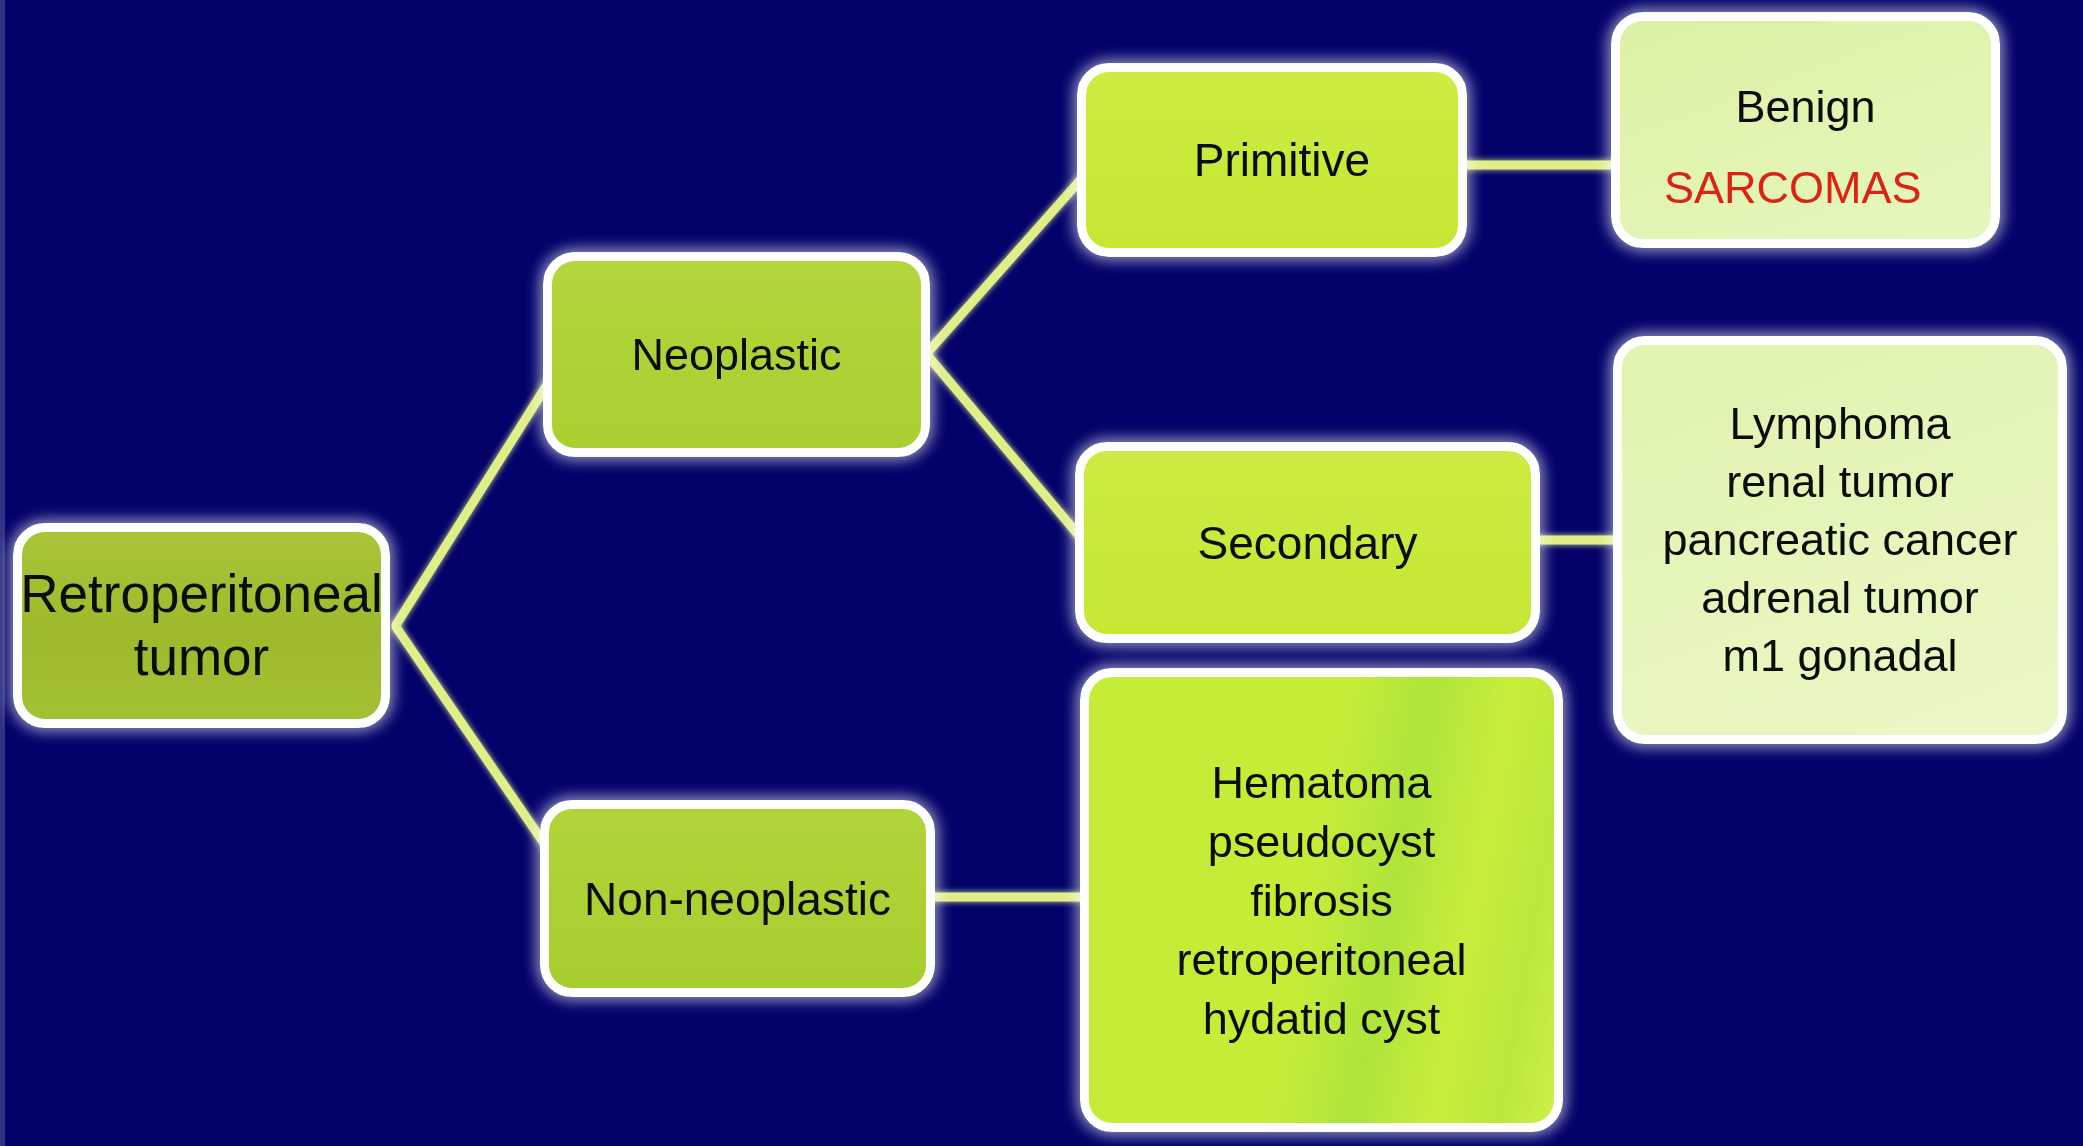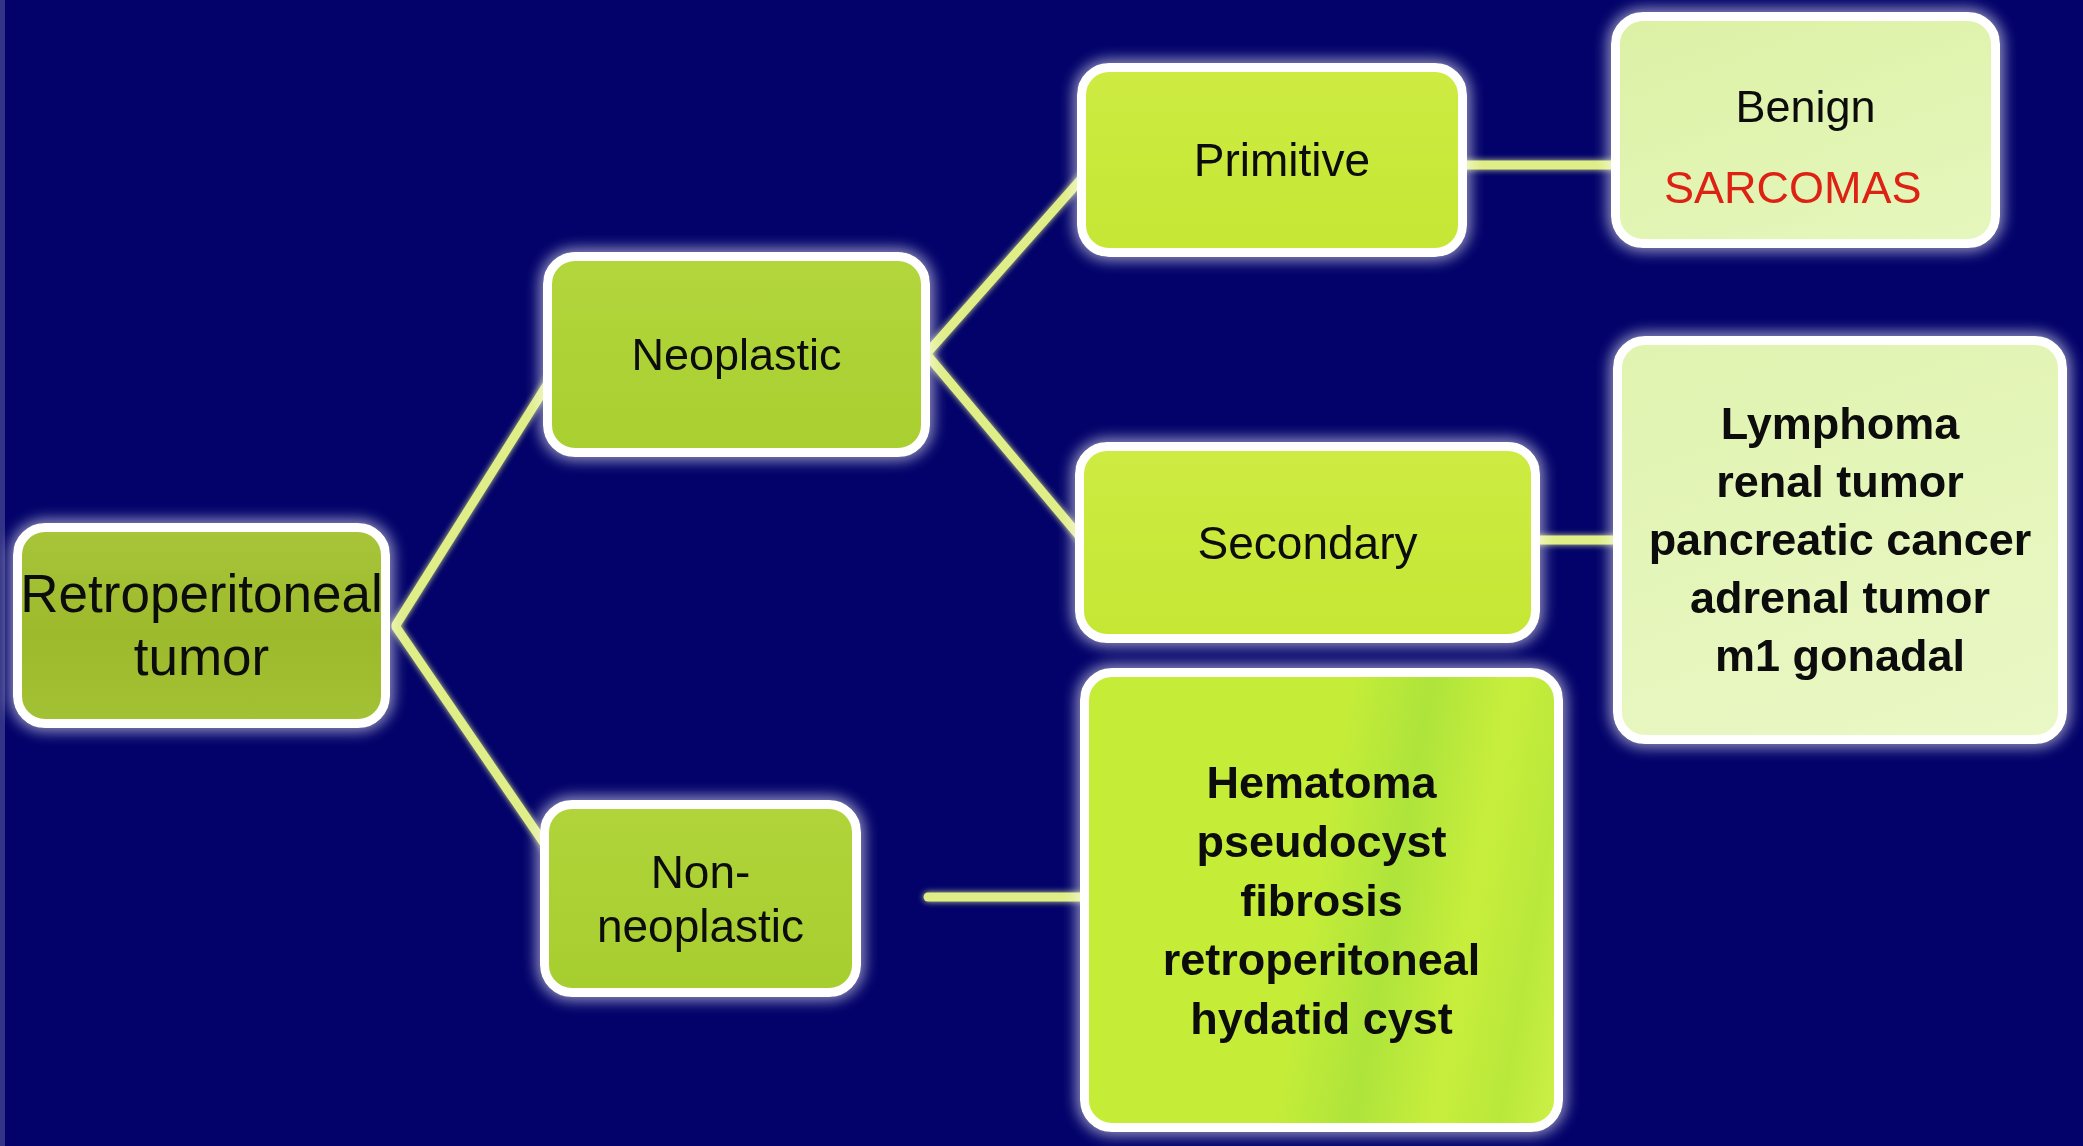--- a/index.html
+++ b/index.html
@@ -29,21 +29,21 @@
     left:13px;top:523px;width:377px;height:205px;
     background:linear-gradient(180deg,#a8c53a 0%,#9cba2b 55%,#a3c134 100%);
     font-size:53px;line-height:1.18;padding:0 4px;
   }
   .node-neoplastic{
     left:543px;top:252px;width:387px;height:205px;
     background:linear-gradient(180deg,#b2d63c,#a9cf30);
     font-size:45px;
   }
   .node-non-neoplastic{
-    left:540px;top:800px;width:321px;height:197px;
+    left:540px;top:800px;width:395px;height:197px;
     background:linear-gradient(180deg,#b0d43a,#a7ce2f);
     font-size:46px;
   }
   .node-primitive{
     left:1077px;top:63px;width:390px;height:194px;
     background:linear-gradient(180deg,#cdeb42,#c5e734);
     font-size:46px;
     padding-left:20px;
   }
   .node-secondary{
@@ -52,29 +52,28 @@
     font-size:46px;
   }
   .node-primitive-types{
     left:1611px;top:12px;width:389px;height:236px;
     background:linear-gradient(160deg,#dcf1a5,#e6f7bd);
     padding-top:28px;
   }
   .node-secondary-types{
     left:1613px;top:336px;width:454px;height:408px;
     background:linear-gradient(160deg,#e0f3af,#eaf8c6);
-    font-weight:bold;
   }
   .node-non-neoplastic-types{
     left:1080px;top:668px;width:483px;height:464px;
     background:linear-gradient(100deg,#c5ed38 48%,#aee43b 63%,#c8ee3c 78%,#b9e83b 90%,#cdf046 100%);
   }
   .type-line{display:block;font-size:45px;line-height:57px;}
   .node-secondary-types .type-line{line-height:58px;}
-  .node-non-neoplastic-types .type-line{line-height:59px;font-weight:bold;}
+  .node-non-neoplastic-types .type-line{line-height:59px;}
   .sarcomas{
     display:block;font-size:45px;line-height:46px;
     color:#dd2213;align-self:flex-start;margin:30px 0 0 44px;text-align:right;
   }
 </style>
 </head>
 <body>
 
 <div class="canvas">
 

